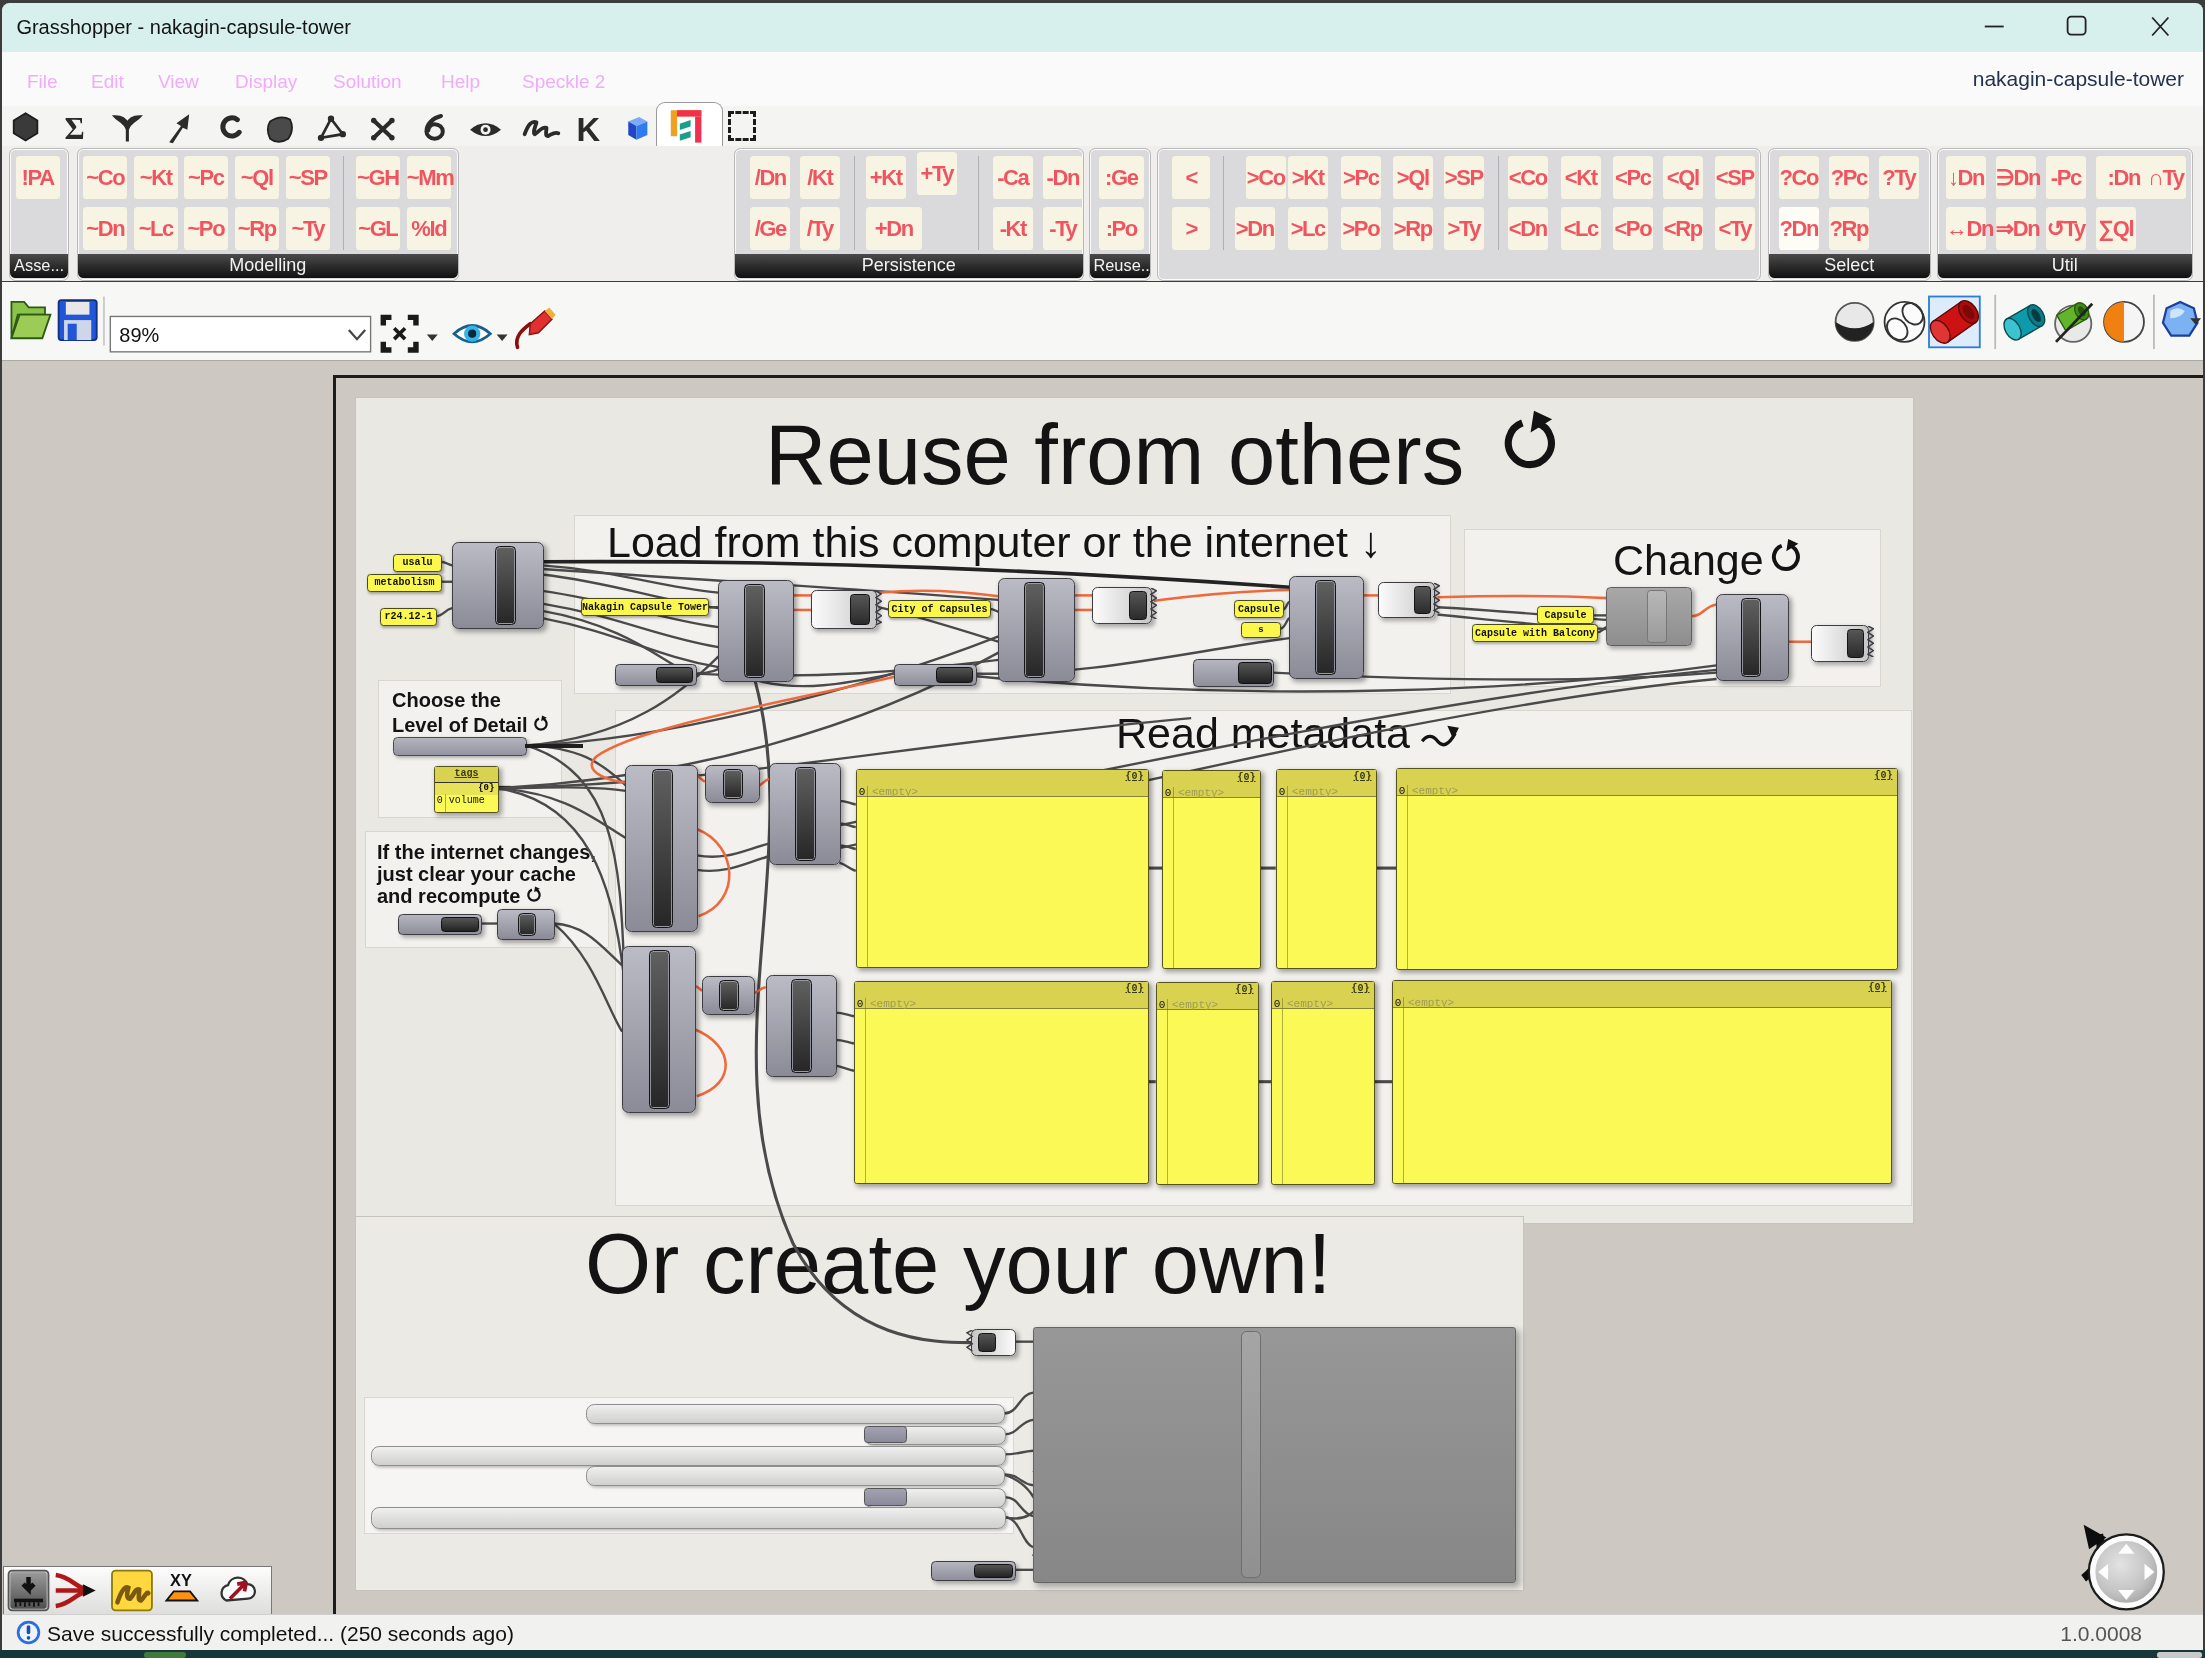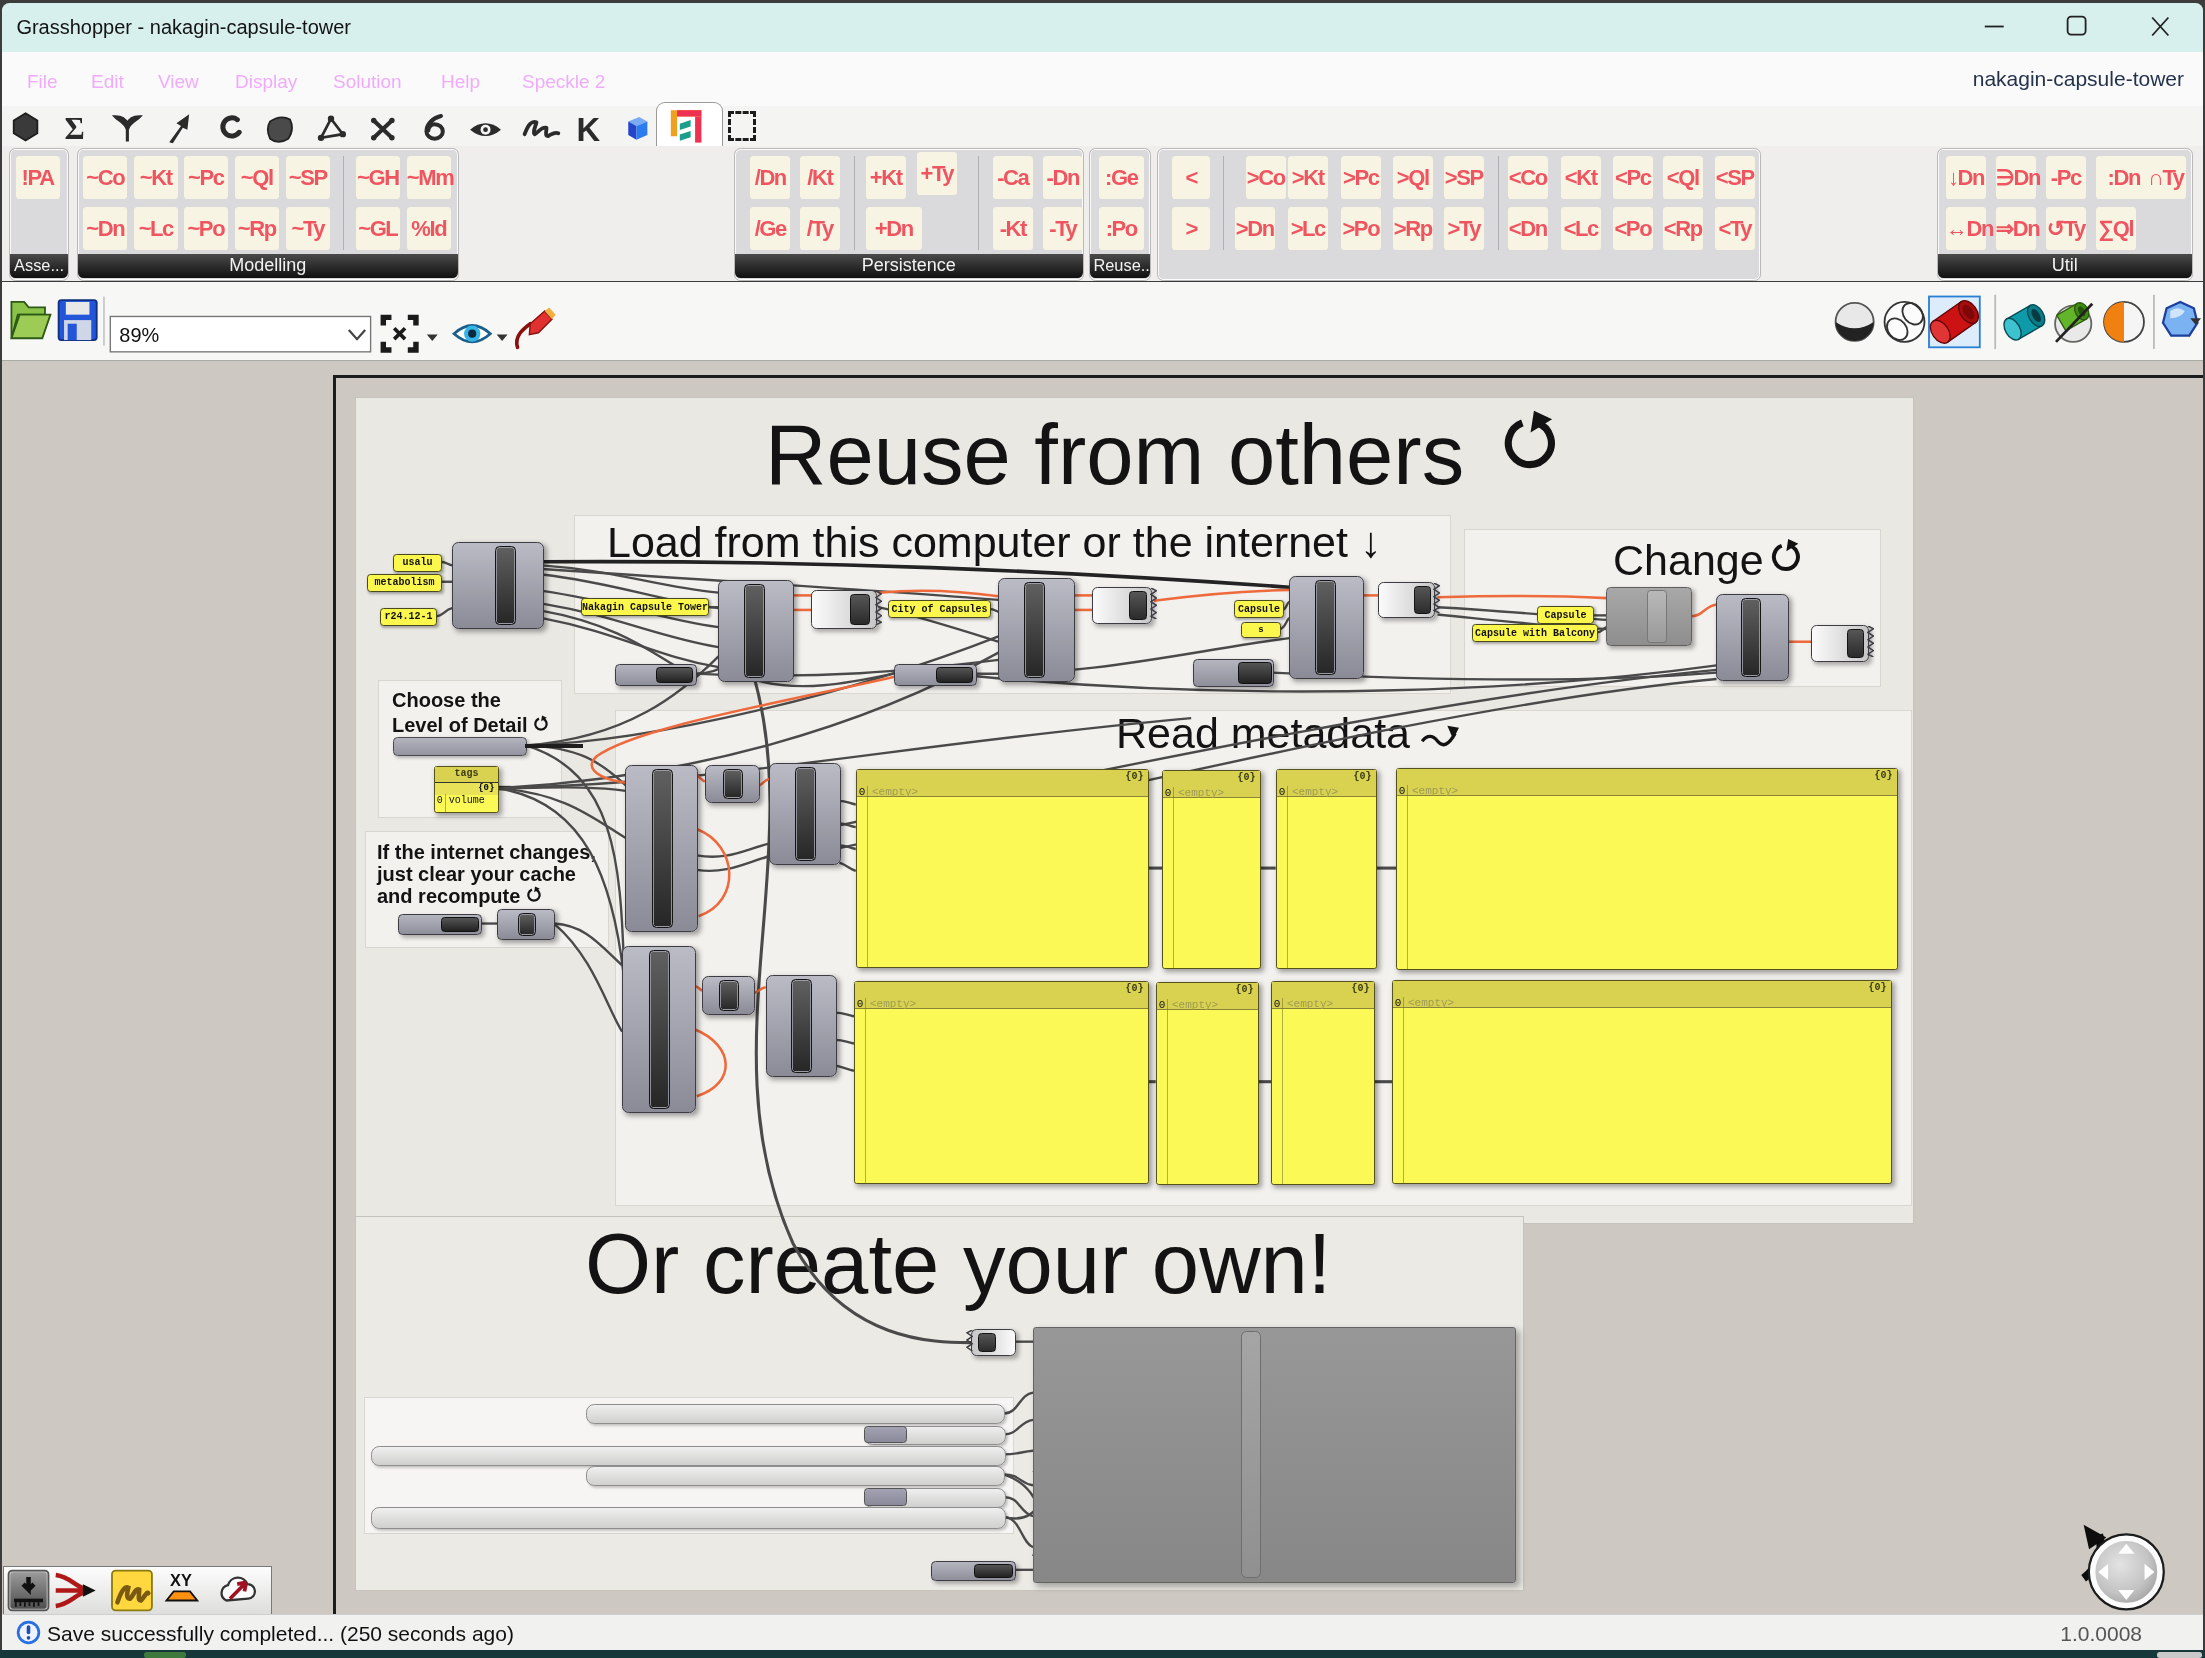--- a/index.html
+++ b/index.html
@@ -34,21 +34,21 @@
   .nbar{position:absolute;top:2.7px;bottom:2.7px;background:linear-gradient(#606060,#262626);
         border:0.9px solid #151515;border-radius:4.5px;box-shadow:0 0 0 0.9px #9a9aa4 inset;}
   .relay{position:absolute;background:linear-gradient(90deg,#fbfbfb,#c6c6c6);border:1.8px solid #3c3c42;border-radius:5.5px;
         box-shadow:2.7px 2.7px 4.5px rgba(0,0,0,0.3);}
   .rblock{position:absolute;top:2.7px;bottom:2.7px;background:linear-gradient(#565656,#2b2b2b);border:0.9px solid #141414;border-radius:3.6px;}
   .tag{position:absolute;background:#fbf74d;border:0.9px solid #4a4a20;border-radius:3.6px;
        font-family:"Liberation Mono",monospace;font-weight:bold;color:#111;
        text-align:center;box-shadow:1.8px 1.8px 2.7px rgba(0,0,0,0.3);white-space:nowrap;}
   .ypanel{position:absolute;background:#fbf955;border:1.8px solid #55521e;border-radius:2.7px;box-shadow:2.7px 2.7px 5.5px rgba(0,0,0,0.35);}
   .yhead{position:absolute;left:0;right:0;top:0;height:27px;background:#d8d250;border-bottom:0.9px solid #8a8438;
-         font-family:"Liberation Mono",monospace;font-size:10px;font-weight:bold;color:#3a3a14;text-align:right;padding-right:4.5px;line-height:14.5px;box-sizing:border-box;}
+         font-family:"Liberation Mono",monospace;font-size:10px;font-weight:bold;color:#3a3a14;text-align:right;padding-right:4.5px;line-height:14.5px;box-sizing:border-box;text-decoration:underline;}
   .ybody{position:absolute;left:0;right:0;top:15.5px;font-family:"Liberation Mono",monospace;font-size:11px;color:#111;}
   .yline{position:absolute;top:0;bottom:0;left:10px;width:0.9px;background:rgba(120,115,40,0.55);}
   .sliderbar{position:absolute;background:linear-gradient(#efefef,#d0d0ce);border:0.9px solid #8e8e8e;border-radius:8.2px;box-shadow:1.8px 1.8px 2.7px rgba(0,0,0,0.22);}
   .snode{position:absolute;background:linear-gradient(#b5b5c0,#8f8f9b);border:1.8px solid #3c3c42;border-radius:4.5px;box-shadow:2.7px 2.7px 4.5px rgba(0,0,0,0.3);}
   .sdark{position:absolute;top:1.8px;bottom:1.8px;background:linear-gradient(#555,#222);border:0.9px solid #111;border-radius:3.6px;}
   
   #statusbar{left:1.8px;bottom:8.2px;right:2.7px;height:35px;background:#f1f1f0;border-top:0.9px solid #d0d0d0;}
   #teal{left:0;bottom:0;width:2206px;height:8.2px;background:#16383a;}
 </style>
 </head>
@@ -188,20 +188,28 @@
       <div class="rbtn r2" style="left:235px;width:40px">&gt;Rp</div>
   <div class="rbtn r2" style="left:286px;width:40px">&gt;Ty</div>
   <div class="rbtn r2" style="left:350px;width:40px">&lt;Dn</div>
       <div class="rbtn r2" style="left:403px;width:40px">&lt;Lc</div>
   <div class="rbtn r2" style="left:455px;width:40px">&lt;Po</div>
       <div class="rbtn r2" style="left:505px;width:40px">&lt;Rp</div>
   <div class="rbtn r2" style="left:557px;width:40px">&lt;Ty</div>
   <div class="rdiv" style="left:65px"></div>
       <div class="rdiv" style="left:340px"></div>
 </div>
+<div class="rgroup" style="left:1766px;width:161px">
+  <div class="rbtn r1" style="left:10px;width:40px">?Co</div>
+      <div class="rbtn r1" style="left:60px;width:40px">?Pc</div>
+  <div class="rbtn r1" style="left:110px;width:40px">?Ty</div>
+  <div class="rbtn r2" style="left:10px;width:40px;background:#fdfdf6">?Dn</div>
+      <div class="rbtn r2" style="left:60px;width:40px">?Rp</div>
+  <div class="rlabel">Select<span class="rarr">▼</span></div>
+</div>
 <div class="rgroup" style="left:1935px;width:254px">
   <div class="rbtn r1" style="left:8.2px;width:40px">↓Dn</div>
       <div class="rbtn r1" style="left:58px;width:40px">∋Dn</div>
   <div class="rbtn r1" style="left:108px;width:40px">-Pc</div>
       <div class="rbtn r1" style="left:158px;width:56px">:Dn</div>
   <div class="rbtn r1" style="left:208px;width:40px">∩Ty</div>
   <div class="rbtn r2" style="left:8.2px;width:40px">↔Dn</div>
       <div class="rbtn r2" style="left:58px;width:40px">⇒Dn</div>
   <div class="rbtn r2" style="left:108px;width:40px">↺Ty</div>
       <div class="rbtn r2" style="left:158px;width:40px">∑Ql</div>

